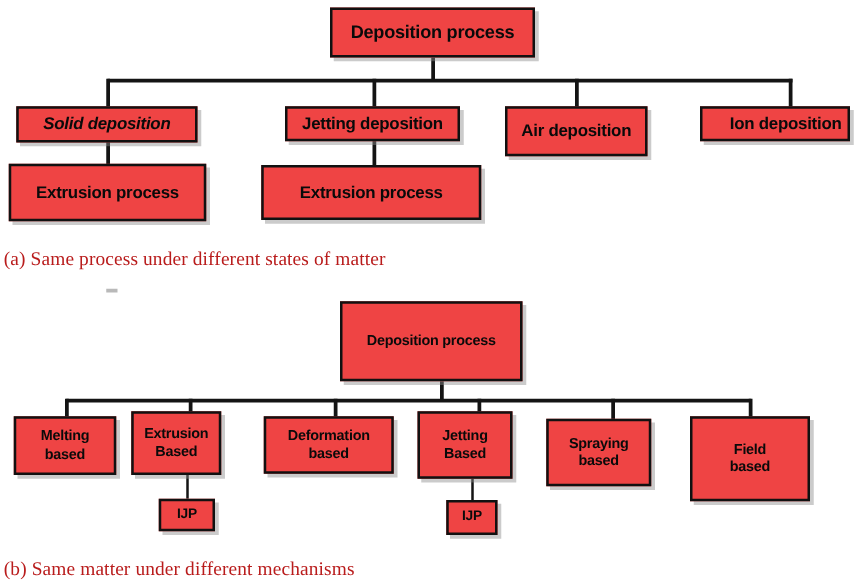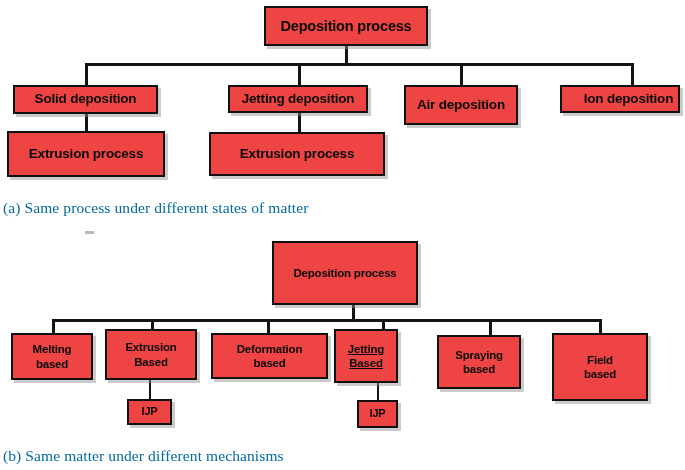--- a/index.html
+++ b/index.html
@@ -51,21 +51,21 @@
   }
   .hline { height: 2.5px; }
   .vline { width: 2.5px; }
   .vline.thin { width: 2px; }
 
   
   .caption {
     position: absolute;
     font-family: "Liberation Serif", serif;
     font-size: 15.5px;
-    color: #0369a1;
+    color: #b91c1c;
     white-space: nowrap;
     letter-spacing: 0.1px;
   }
 
   
   .artifact {
     position: absolute;
     background: #b9b9b9;
     z-index: 0;
   }
@@ -83,21 +83,21 @@
 
     <div class="vline" style="left:345px; top:46px; height:18px;"></div>
 
     <div class="hline" style="left:86px; top:63px; width:548px;"></div>
 
     <div class="vline" style="left:85px; top:63px; height:23px;"></div>
     <div class="vline" style="left:298px; top:63px; height:23px;"></div>
     <div class="vline" style="left:460px; top:63px; height:23px;"></div>
     <div class="vline" style="left:631px; top:63px; height:23px;"></div>
 
-    <div class="node" style="left:13px; top:85px; width:145px; height:29px; font-size:13.5px;">
+    <div class="node" style="left:13px; top:85px; width:145px; height:29px; font-size:13.5px;font-style:italic;">
       <span class="label">Solid deposition</span>
     </div>
     <div class="node" style="left:228px; top:85px; width:140px; height:28px; font-size:13.5px;">
       <span class="label">Jetting deposition</span>
     </div>
     <div class="node" style="left:404px; top:85px; width:114px; height:40px; font-size:13.5px;">
       <span class="label">Air deposition</span>
     </div>
     <div class="node" style="left:560px; top:85px; width:120px; height:28px; font-size:13.5px;padding-left:17px;">
       <span class="label">Ion deposition</span>
@@ -134,33 +134,33 @@
     <div class="vline" style="left:382px; top:319px; height:11px;"></div>
     <div class="vline" style="left:489px; top:319px; height:17px;"></div>
     <div class="vline" style="left:599px; top:319px; height:15px;"></div>
 
     <div class="node thin" style="left:11px; top:333px; width:82px; height:47px; font-size:11.5px;align-items:center;">
       <span class="label">
         <span>Melting</span>
         <span class="l2">based</span>
       </span>
     </div>
-    <div class="node thin" style="left:105px; top:329px; width:92px; height:51px; font-size:11.5px;">
+    <div class="node thin" style="left:105px; top:329px; width:72px; height:51px; font-size:11.5px;">
       <span class="label">
         <span>Extrusion</span>
         <span class="l2">Based</span>
       </span>
     </div>
-    <div class="node thin" style="left:211px; top:333px; width:117px; height:46px; font-size:11.5px;">
+    <div class="node thin" style="left:211px; top:333px; width:104px; height:46px; font-size:11.5px;">
       <span class="label">
         <span>Deformation</span>
         <span class="l2">based</span>
       </span>
     </div>
-    <div class="node thin" style="left:334px; top:329px; width:64px; height:54px; font-size:11.5px;text-decoration:underline;">
+    <div class="node thin" style="left:334px; top:329px; width:76px; height:54px; font-size:11.5px;">
       <span class="label">
         <span>Jetting</span>
         <span class="l2">Based</span>
       </span>
     </div>
     <div class="node thin" style="left:437px; top:335px; width:84px; height:54px; font-size:11.5px;">
       <span class="label">
         <span>Spraying</span>
         <span class="l2">based</span>
       </span>

